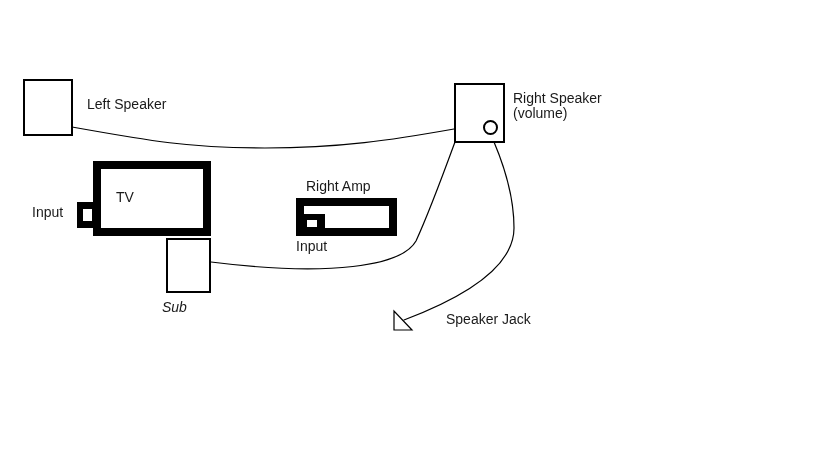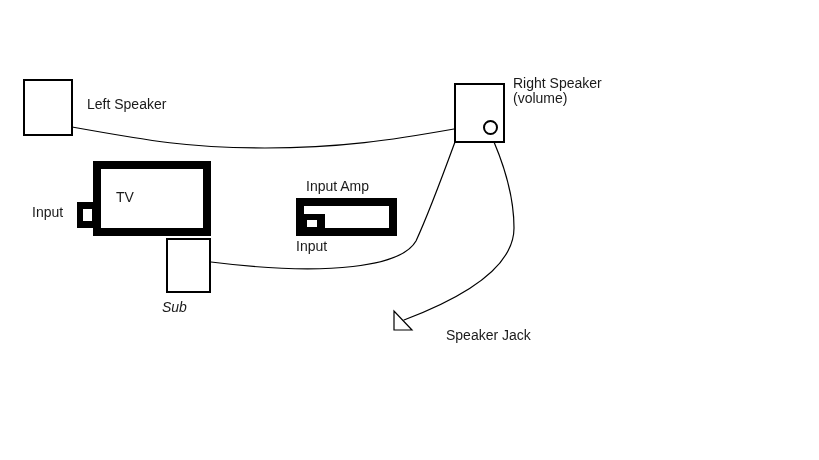--- a/index.html
+++ b/index.html
@@ -51,38 +51,38 @@
     background: #ffffff;
   }
   
   .left-speaker-box   { left: 23px;  top: 79px;  width: 50px;  height: 57px; }
   .left-speaker-label { left: 87px;  top: 97px; }
 
   .right-speaker-box  { left: 454px; top: 83px;  width: 51px;  height: 60px; }
   .volume-knob        { position: absolute; z-index: 3; left: 483px; top: 120px;
                         width: 15px; height: 15px; border: 2px solid #000;
                         border-radius: 50%; background: #fff; box-sizing: border-box; }
-  .right-speaker-label{ left: 513px; top: 76px; }
+  .right-speaker-label{ left: 513px; top: 91px; }
 
   .tv-box             { left: 93px;  top: 161px; width: 118px; height: 75px; }
   .tv-label           { left: 116px; top: 190px; }
   .tv-input-port      { left: 77px;  top: 202px; width: 18px;  height: 26px; }
   .tv-input-slot      { left: 83px;  top: 209px; width: 9px;   height: 12px; }
   .tv-input-label     { left: 32px;  top: 205px; }
 
   .amp-label          { left: 306px; top: 179px; }
   .amp-box            { left: 296px; top: 198px; width: 101px; height: 38px; }
   .amp-jack-block     { left: 302px; top: 214px; width: 23px;  height: 22px; }
   .amp-jack-slot      { left: 307px; top: 220px; width: 10px;  height: 7px; }
   .amp-input-label    { left: 296px; top: 239px; }
 
   .sub-box            { left: 166px; top: 238px; width: 45px;  height: 55px; }
   .sub-label          { left: 162px; top: 300px; font-style: italic; }
 
-  .speaker-jack-label { left: 446px; top: 328px; }
+  .speaker-jack-label { left: 446px; top: 312px; }
 </style>
 </head>
 <body>
 
 <div class="canvas">
 
   <svg class="wires" width="819" height="460" viewBox="0 0 819 460">
     <path d="M 72 127 C 150 141, 190 148, 265 148 C 340 148, 392 140, 454 129" fill="none" stroke="#000000" stroke-width="1.2" stroke-linecap="round"></path>
     <path d="M 455 142 C 444 172, 429 213, 416 241 C 402 266, 330 277, 211 262" fill="none" stroke="#000000" stroke-width="1.2" stroke-linecap="round"></path>
     <path d="M 494 142 C 505 168, 514 198, 514 228 C 514 262, 478 292, 404 320" fill="none" stroke="#000000" stroke-width="1.2" stroke-linecap="round"></path>
@@ -98,21 +98,21 @@
     <div>Right Speaker</div>
     <div>(volume)</div>
   </div>
 
   <div class="box thick tv-box"></div>
   <div class="label tv-label">TV</div>
   <div class="port tv-input-port"></div>
   <div class="port-slot tv-input-slot"></div>
   <div class="label tv-input-label">Input</div>
 
-  <div class="label amp-label">Input Amp</div>
+  <div class="label amp-label">Right Amp</div>
   <div class="box thick amp-box"></div>
   <div class="port amp-jack-block"></div>
   <div class="port-slot amp-jack-slot"></div>
   <div class="label amp-input-label">Input</div>
 
   <div class="box sub-box"></div>
   <div class="label sub-label">Sub</div>
 
   <div class="label speaker-jack-label">Speaker Jack</div>
 

